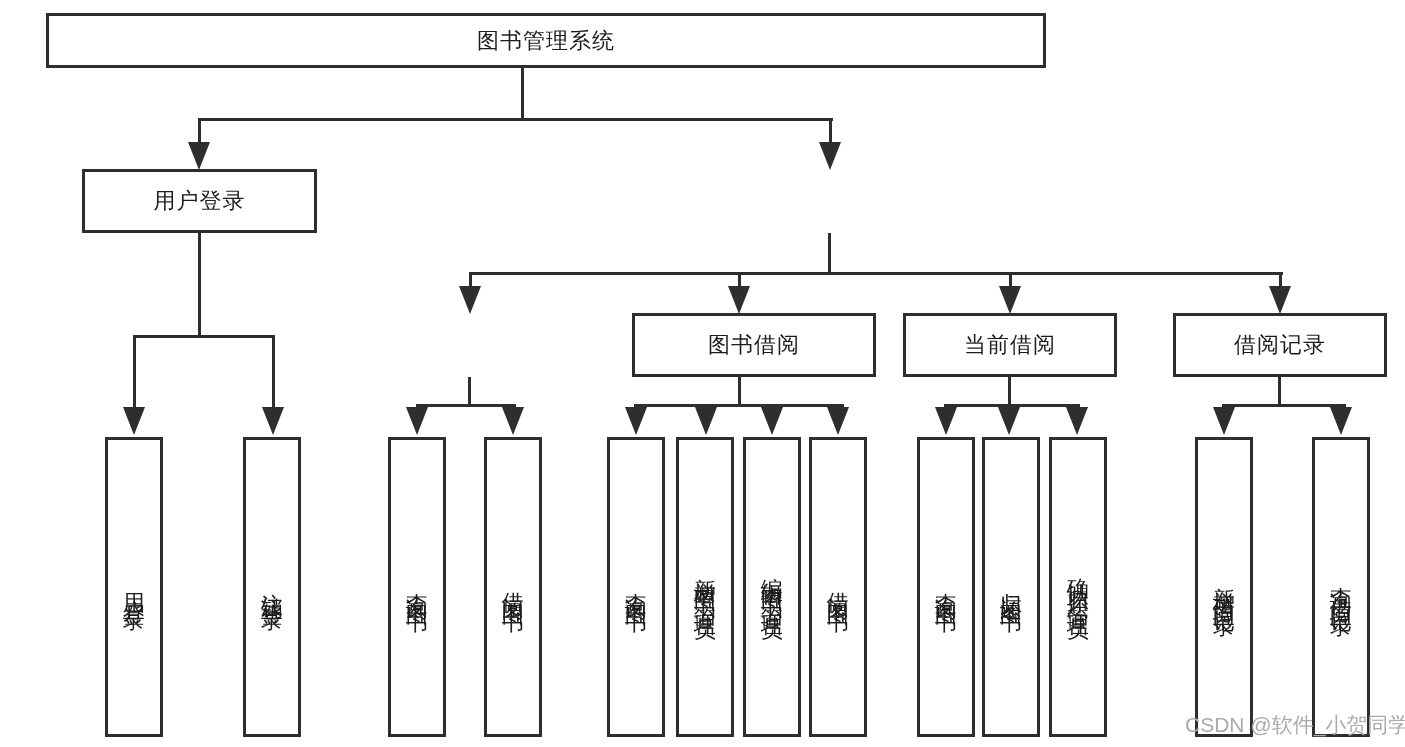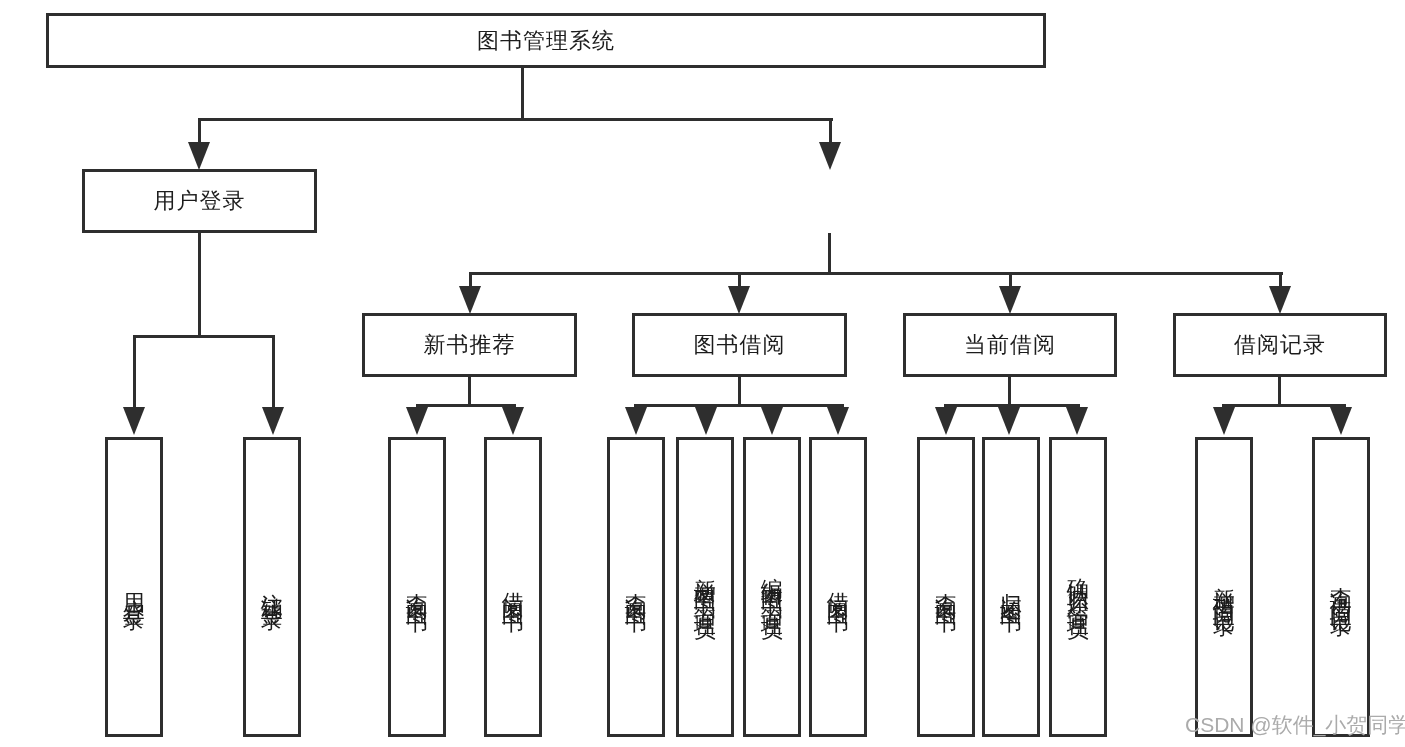--- a/index.html
+++ b/index.html
@@ -88,22 +88,21 @@
   <div class="line" style="left:469px; top:272px; width:814px; height:3px;"></div>
   <div class="line" style="left:469px; top:272px; width:3px; height:16px;"></div>
   <div class="line" style="left:738px; top:272px; width:3px; height:16px;"></div>
   <div class="line" style="left:1009px; top:272px; width:3px; height:16px;"></div>
   <div class="line" style="left:1279px; top:272px; width:3px; height:16px;"></div>
   <div class="arrow" style="left:459px; top:286px;"></div>
   <div class="arrow" style="left:728px; top:286px;"></div>
   <div class="arrow" style="left:999px; top:286px;"></div>
   <div class="arrow" style="left:1269px; top:286px;"></div>
 
-  <div class="box" style="left:362px; top:313px; width:215px; height:64px;">新书推荐</div>
-  <div class="box" style="left:632px; top:313px; width:215px; height:64px;">图书借阅</div>
+  <div class="box" style="left:632px; top:313px; width:244px; height:64px;">图书借阅</div>
   <div class="box" style="left:903px; top:313px; width:214px; height:64px;">当前借阅</div>
   <div class="box" style="left:1173px; top:313px; width:214px; height:64px;">借阅记录</div>
 
   <div class="line" style="left:468px; top:377px; width:3px; height:28px;"></div>
   <div class="line" style="left:416px; top:404px; width:100px; height:3px;"></div>
   <div class="arrow" style="left:406px; top:407px;"></div>
   <div class="arrow" style="left:502px; top:407px;"></div>
 
   <div class="line" style="left:738px; top:377px; width:3px; height:28px;"></div>
   <div class="line" style="left:634px; top:404px; width:210px; height:3px;"></div>

